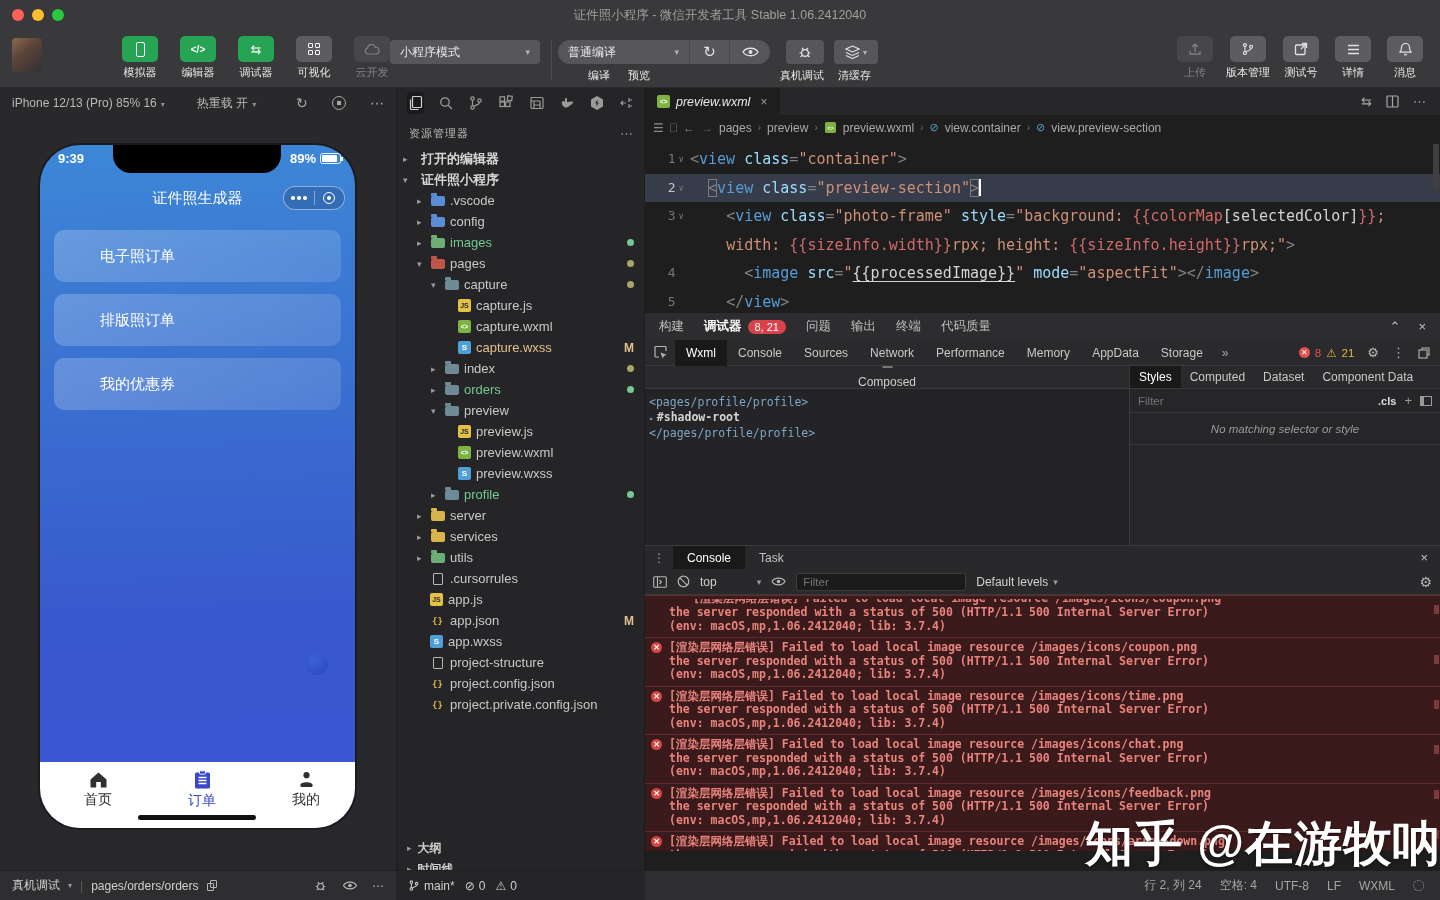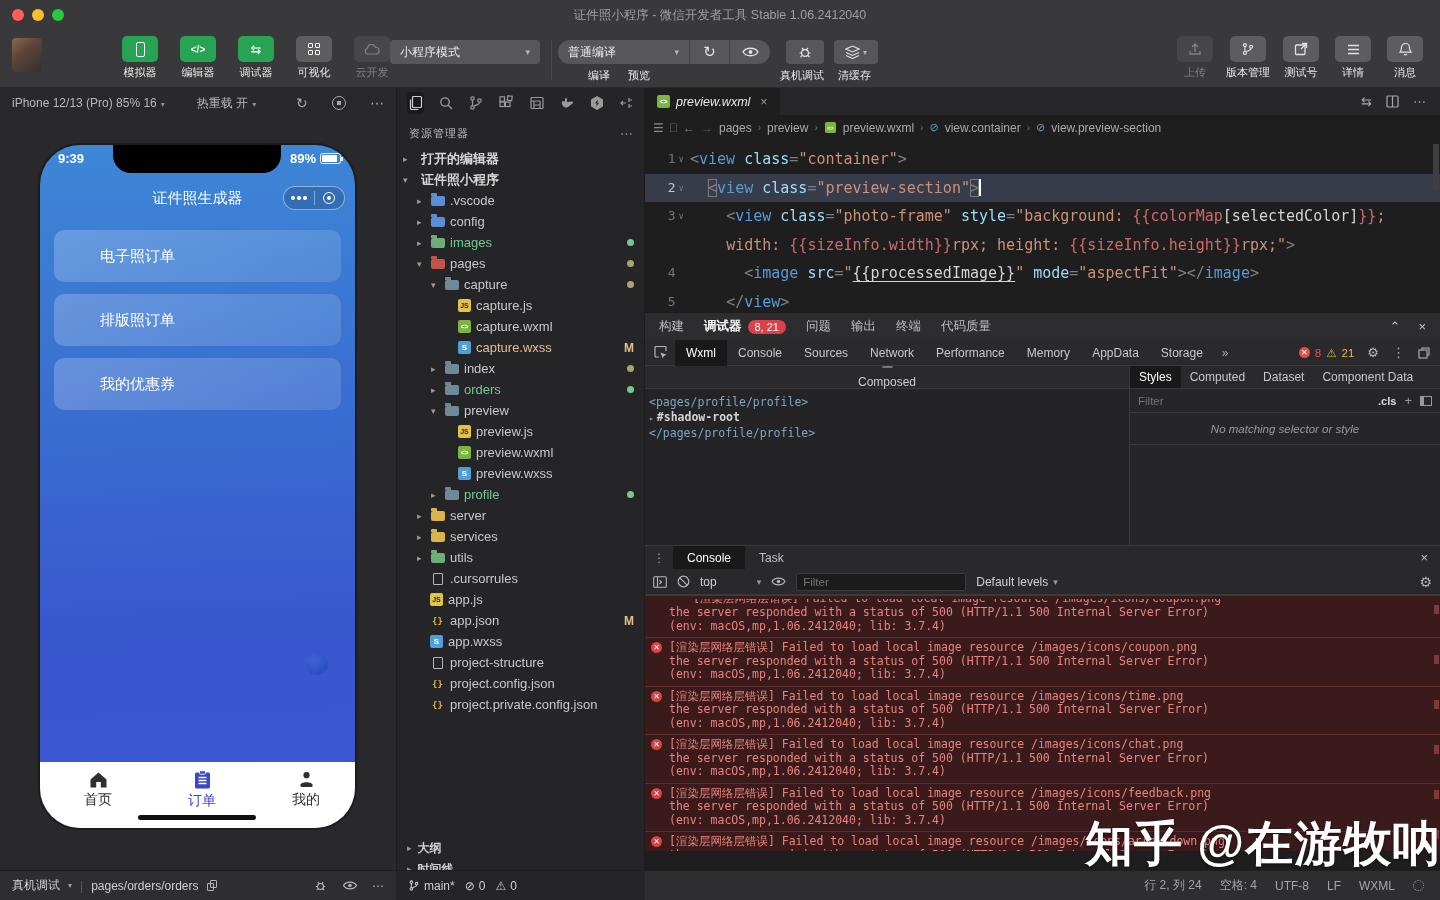--- a/index.html
+++ b/index.html
@@ -187,21 +187,21 @@
   .con-head .x { margin-left:auto; padding-right:12px; color:#c2c2c2; font-size:13px; }
   .con-tools { position:absolute; left:0; top:481px; width:795px; height:26px; background:#29292b; border-bottom:1px solid #3a3a3c; display:flex; align-items:center; gap:10px; padding:0 8px; color:#b5b5b5; font-size:12px; }
   .con-tools .tool { font-size:13px; }
   .ctx { display:flex; align-items:center; gap:40px; color:#d0d0d0; }
   .ctx .caret { font-size:9px; color:#9a9a9a; }
   .eye-svg { display:flex; }
   .con-filter { width:170px; height:18px; background:#1b1b1b; border:1px solid #3c3c3c; border-radius:2px; color:#888; font-size:11.5px; padding:0 6px; outline:none; font-family:"Liberation Sans",sans-serif; }
   .levels { color:#d0d0d0; display:flex; gap:5px; align-items:center; }
   .con-tools .gear { margin-left:auto; font-size:14px; }
   .con-logs { position:absolute; left:0; top:507px; width:795px; height:256px; overflow:hidden; background:#1e1e1e; font-family:"DejaVu Sans Mono",monospace; font-size:11.5px; line-height:13.5px; }
-  .eblock { position:relative; background:#3b1a1c; border-bottom:1px solid #5f2b2b; padding:3px 8px 4px 24px; color:#e8847c; }
+  .eblock { position:relative; background:#3b1a1c; border-bottom:1px solid #5f2b2b; padding:3px 8px 4px 24px; color:#e8847c;font-weight:bold; }
   .eblock.first { border-top:1px solid #5f2b2b; }
   .eblock .errx { position:absolute; left:6px; top:4px; width:11px; height:11px; background:#d64541; border-radius:50%; color:#fff; font-size:8px; line-height:11px; text-align:center; font-family:"Liberation Sans",sans-serif; }
   .sliver { height:7px; overflow:hidden; position:relative; margin:0 8px 0 24px; background:#3b1a1c; }
   .sliver div { position:absolute; top:-7px; color:#e8847c; }
   .con-sb { position:absolute; right:0; top:507px; width:7px; height:256px; }
   .con-sb i { position:absolute; right:1px; width:5px; height:9px; background:#7c3a3a; display:block; }
 
   
   .statusbar { position:absolute; left:0; top:870px; width:1440px; height:30px; background:#2e2e30; border-top:1px solid #1f1f1f; display:flex; color:#cfcfcf; font-size:12px; }
   .sb-left { width:396px; display:flex; align-items:center; gap:8px; padding:0 12px; }

